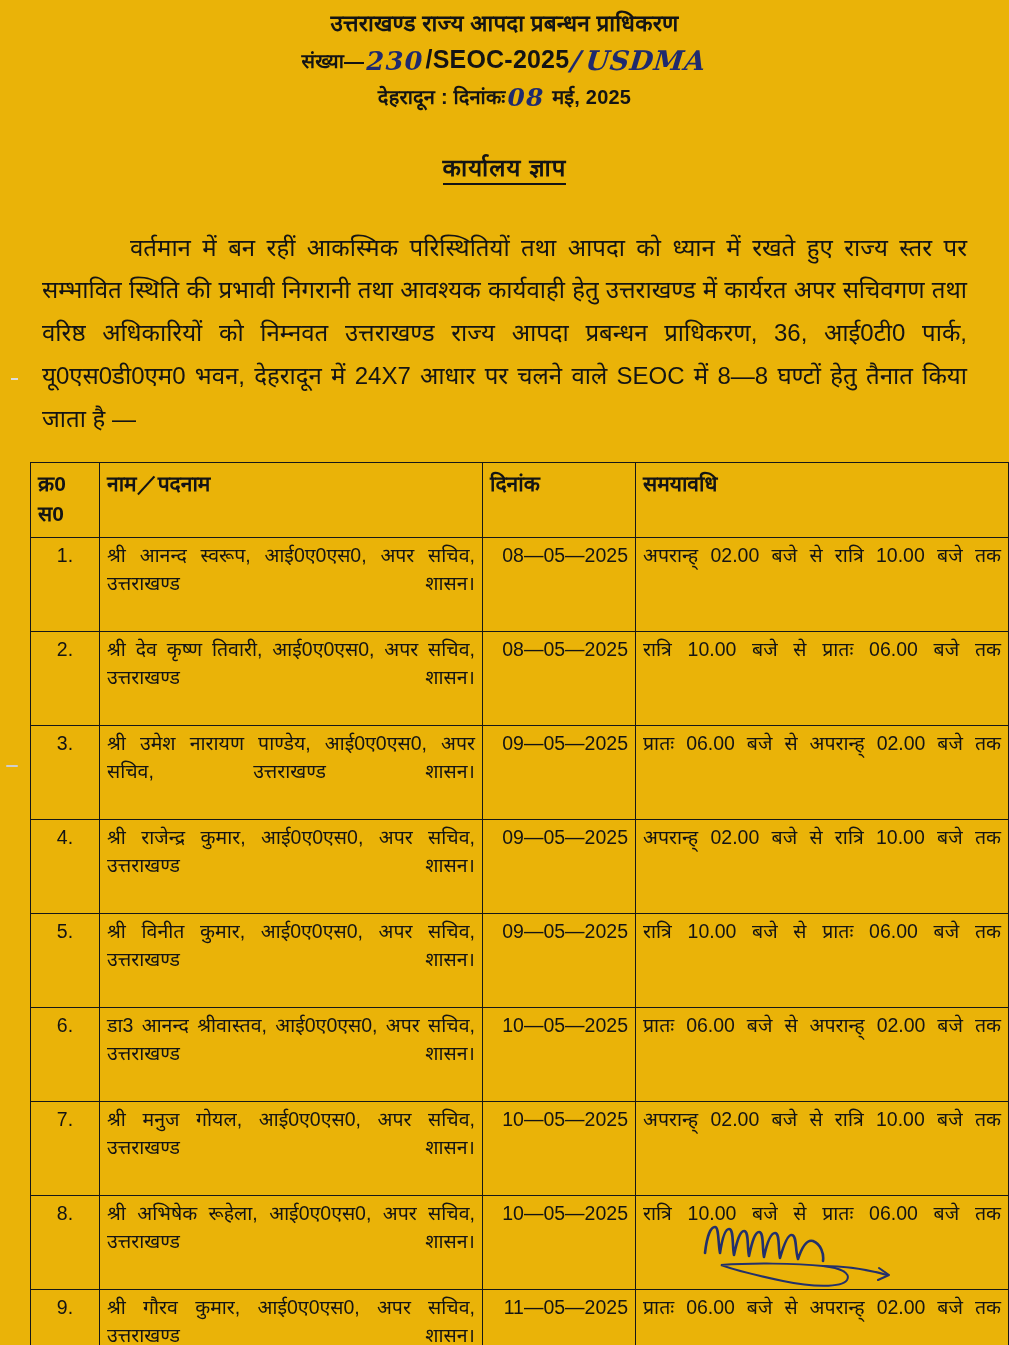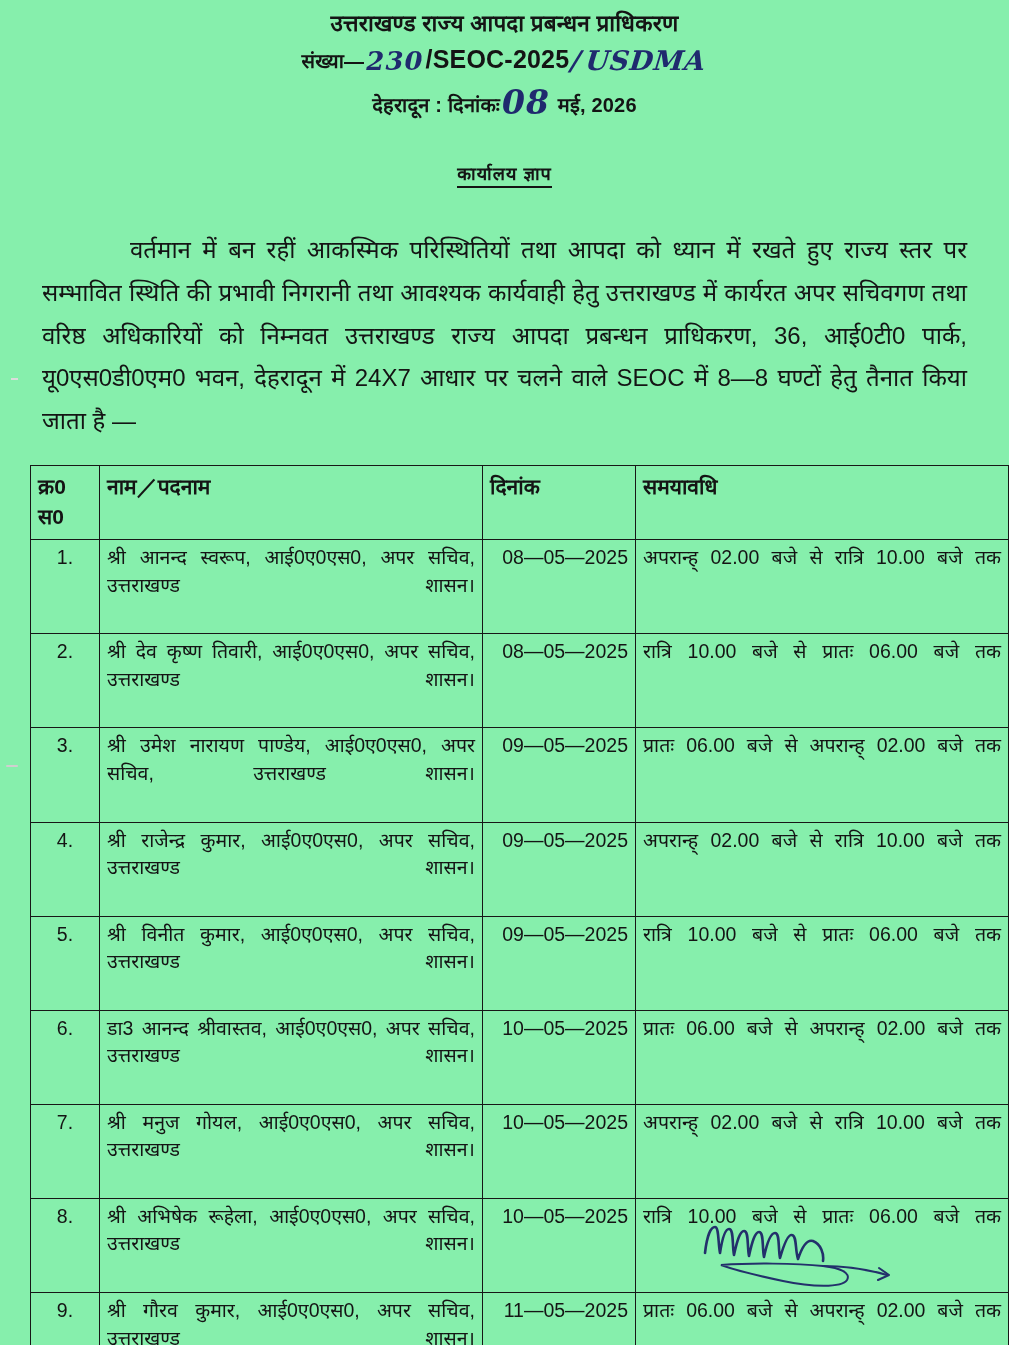--- a/index.html
+++ b/index.html
@@ -5,21 +5,21 @@
 <style>
   html, body {
     margin: 0;
     padding: 0;
     background: #ffffff;
   }
   .page {
     position: relative;
     width: 1009px;
     height: 1345px;
-    background: #86efac;
+    background: #eab308;
     overflow: hidden;
     font-family: "Liberation Sans", "DejaVu Sans", sans-serif;
     color: #141414;
     box-sizing: border-box;
   }
 
   
   .header {
     padding-top: 8px;
     text-align: center;
@@ -40,34 +40,34 @@
     font-family: "DejaVu Serif", serif;
     color: #1f2a6e;
     font-weight: 700;
     font-style: italic;
     font-size: 26px;
     letter-spacing: 1px;
     position: relative;
     top: 2px;
     padding: 0 2px;
   }
-  .ink.sm { font-size: 33px; text-align: center; }
+  .ink.sm { font-size: 25px; text-align: center; }
   .ink.usdma {
     font-size: 27px;
     letter-spacing: 0.5px;
     transform: skewX(-6deg);
     display: inline-block;
   }
   .seoc-no { font-size: 25px; font-weight: 600; }
 
   
   .doc-title {
     text-align: center;
     margin-top: 36px;
-    font-size: 18px;
+    font-size: 24px;
     font-weight: 700;
   }
   .doc-title span {
     border-bottom: 2px solid #141414;
     padding-bottom: 2px;
     letter-spacing: 1px;
   }
 
   
   .body-para {
@@ -161,21 +161,21 @@
 
   <div class="scan-speck"></div>
   <div class="scan-speck2"></div>
 
   <div class="header">
     <div class="hdr-line l1">उत्तराखण्ड राज्य आपदा प्रबन्धन प्राधिकरण</div>
     <div class="hdr-line l3">
       <span>संख्या—</span><span class="ink">230</span><span class="seoc-no">/SEOC-2025</span><span class="ink usdma">/</span><span class="ink usdma">USDMA</span>
     </div>
     <div class="hdr-line l4">
-      <span>देहरादून : दिनांकः</span><span class="ink sm">08</span>&nbsp;<span>मई, 2026</span>
+      <span>देहरादून : दिनांकः</span><span class="ink sm">08</span>&nbsp;<span>मई, 2025</span>
     </div>
   </div>
 
   <div class="doc-title">
     <span>कार्यालय ज्ञाप</span>
   </div>
 
   <div class="body-para">वर्तमान में बन रहीं आकस्मिक परिस्थितियों तथा आपदा को ध्यान में रखते हुए राज्य स्तर पर सम्भावित स्थिति की प्रभावी निगरानी तथा आवश्यक कार्यवाही हेतु उत्तराखण्ड में कार्यरत अपर सचिवगण तथा वरिष्ठ अधिकारियों को निम्नवत उत्तराखण्ड राज्य आपदा प्रबन्धन प्राधिकरण, 36, आई0टी0 पार्क, यू0एस0डी0एम0 भवन, देहरादून में 24X7 आधार पर चलने वाले SEOC में 8—8 घण्टों हेतु तैनात किया जाता है —</div>
 
   <div class="tbl-wrap">

